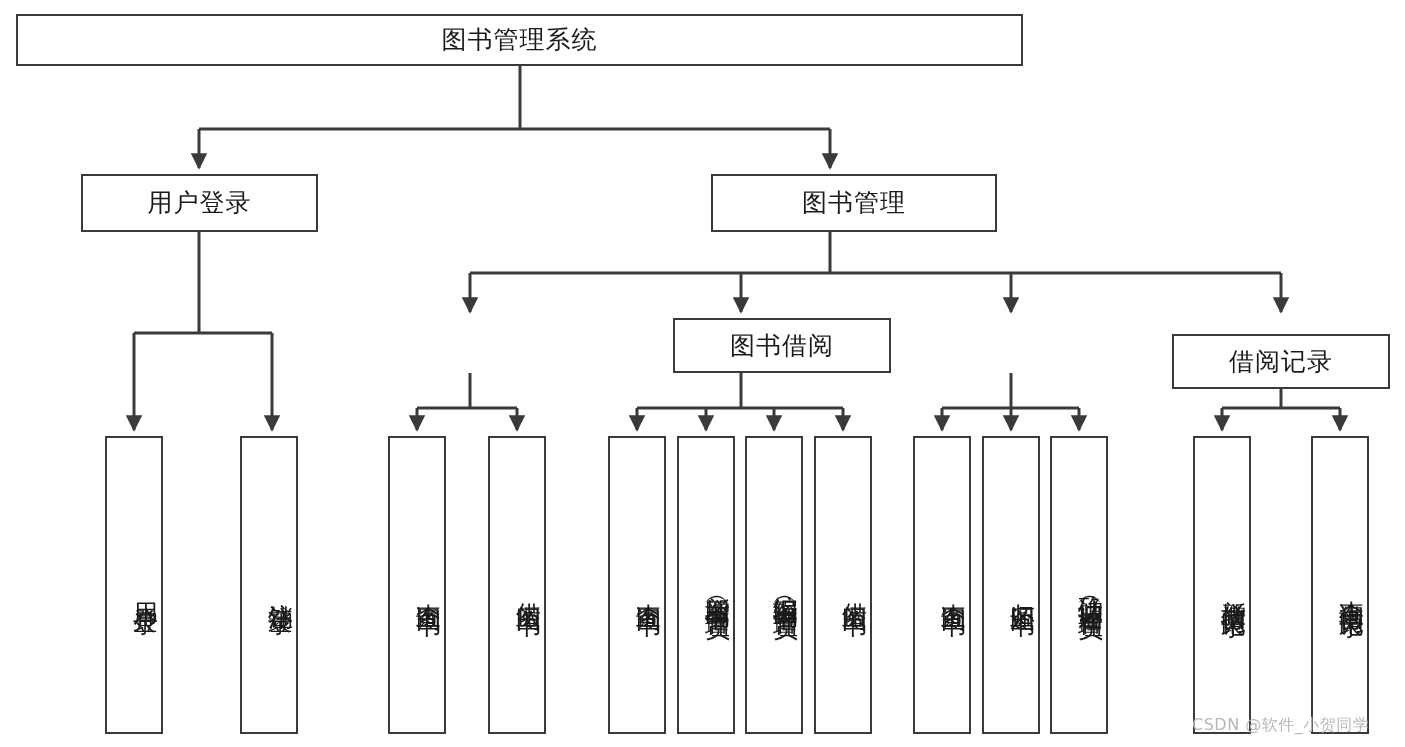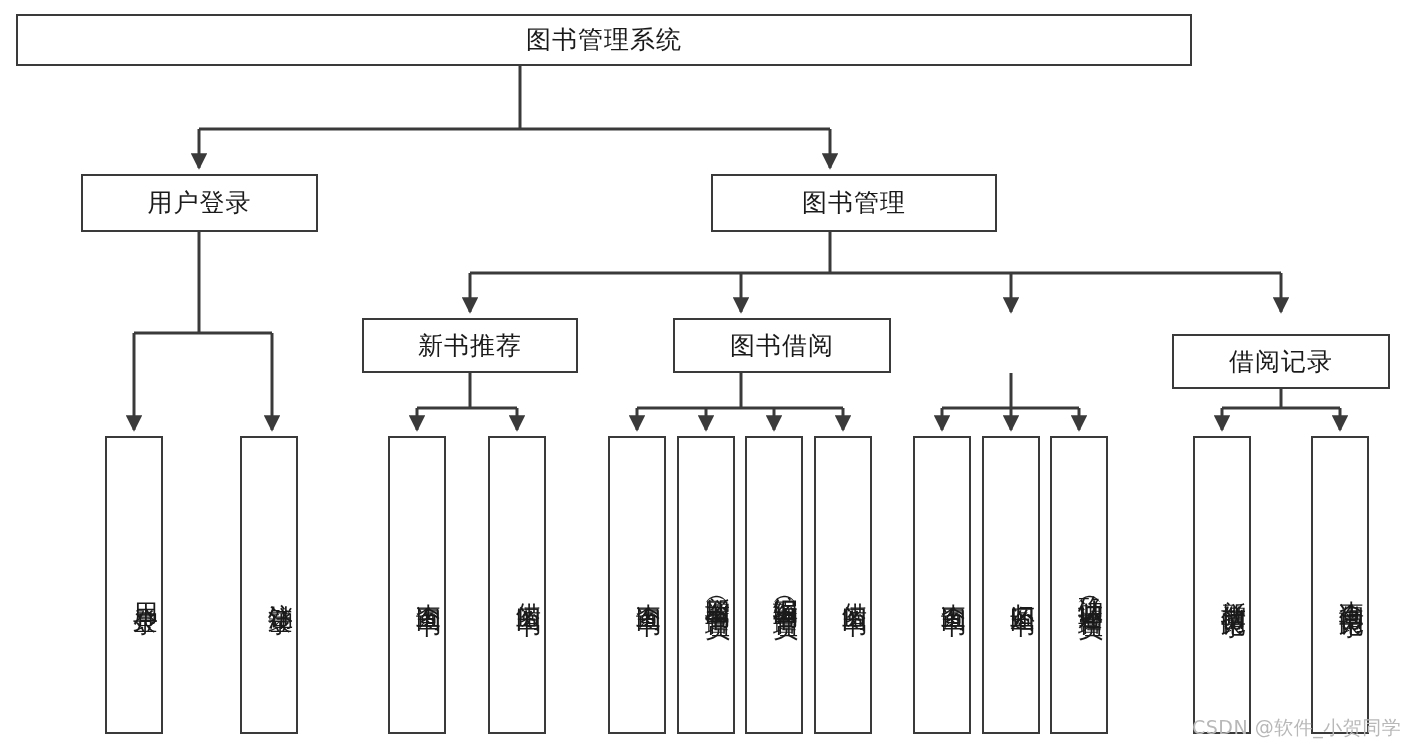--- a/index.html
+++ b/index.html
@@ -54,21 +54,21 @@
   }
   .node.vert .vlabel {
     writing-mode: vertical-rl;
     text-orientation: upright;
     display: block;
     white-space: nowrap;
   }
   .watermark {
     position: absolute;
     color: #b8b8b8;
-    font-size: 19px;
+    font-size: 16px;
     letter-spacing: 0.5px;
     white-space: nowrap;
     z-index: 5;
     font-family: "DejaVu Sans", "Liberation Sans", sans-serif;
   }
 </style>
 </head>
 <body>
 
 <div id="canvas">
@@ -116,34 +116,31 @@
       <path d="M 1011 408 L 1011 430" marker-end="url(#arrow)"></path>
       <path d="M 1079 408 L 1079 430" marker-end="url(#arrow)"></path>
 
       <path d="M 1281 373 L 1281 408"></path>
       <path d="M 1222 408 L 1340 408"></path>
       <path d="M 1222 408 L 1222 430" marker-end="url(#arrow)"></path>
       <path d="M 1340 408 L 1340 430" marker-end="url(#arrow)"></path>
     </g>
   </svg>
 
-  <div class="node horiz" style="left:16px; top:14px; width:1176px; height:52px;">
+  <div class="node horiz" style="left:16px; top:14px; width:1007px; height:52px;">
     <span>图书管理系统</span>
   </div>
 
   <div class="node horiz" style="left:81px; top:174px; width:237px; height:58px;">
     <span>用户登录</span>
   </div>
   <div class="node horiz" style="left:711px; top:174px; width:286px; height:58px;">
     <span>图书管理</span>
   </div>
 
-  <div class="node horiz" style="left:362px; top:318px; width:216px; height:55px;">
-    <span>新书推荐</span>
-  </div>
   <div class="node horiz" style="left:632px; top:318px; width:218px; height:55px;margin-left:41px;">
     <span>图书借阅</span>
   </div>
   <div class="node horiz" style="left:1172px; top:318px; width:218px; height:55px;margin-top:16px;">
     <span>借阅记录</span>
   </div>
 
   <div class="node vert" style="left:105px; top:436px; width:58px; height:298px;">
     <span class="vlabel">用户登录</span>
   </div>

